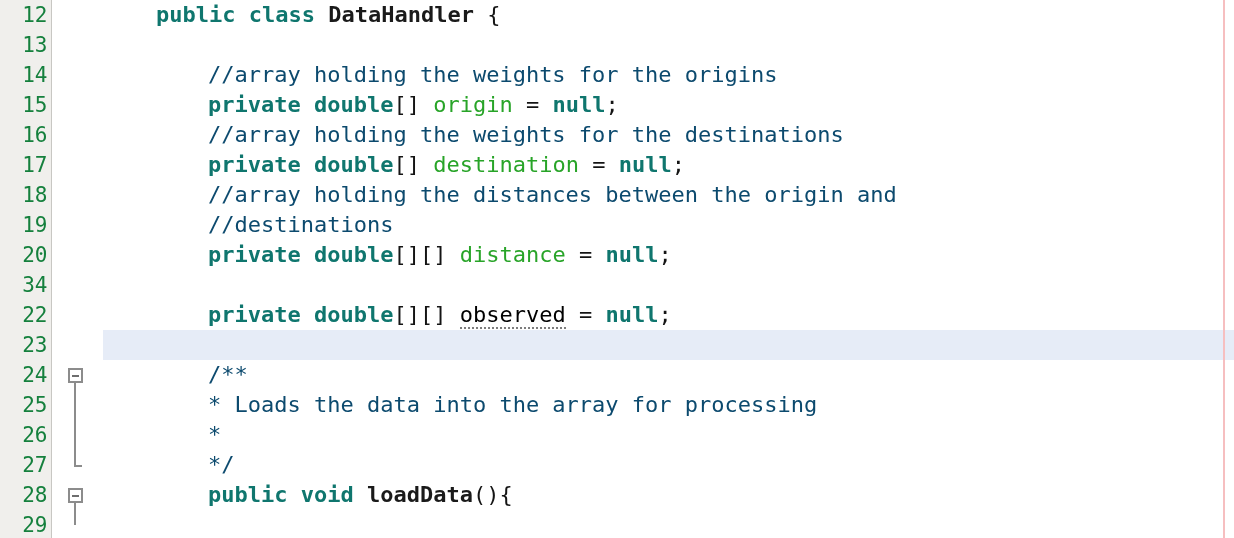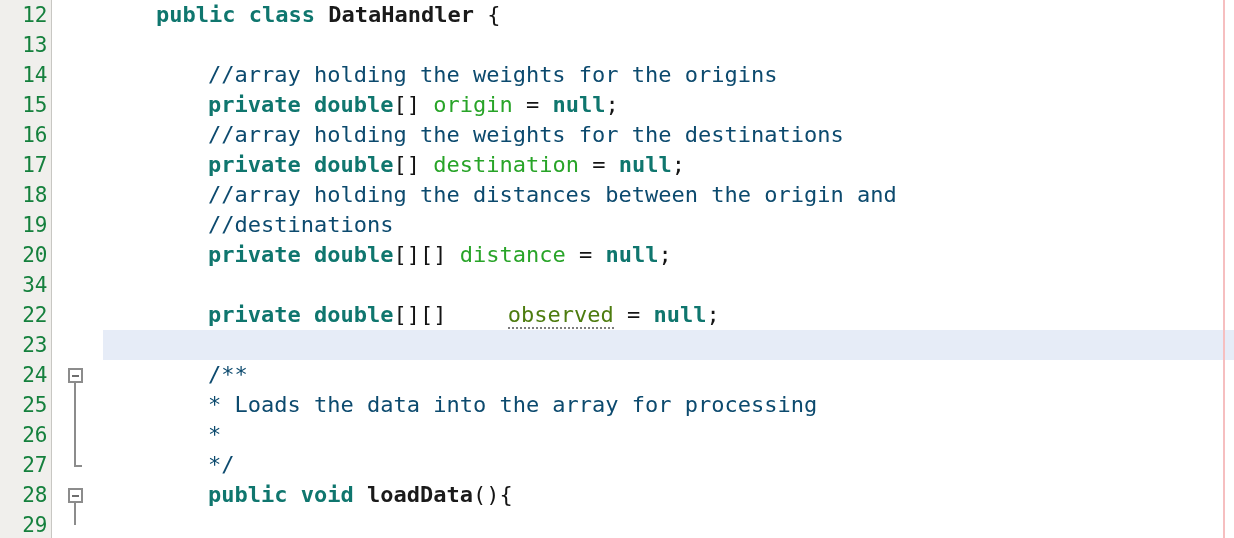--- a/index.html
+++ b/index.html
@@ -121,21 +121,21 @@
     white-space: pre;
     font-family: "DejaVu Sans Mono", monospace;
     font-size: 22px;
     z-index: 6;
   }
 
   .tok-kw      { color: #0f766e; font-weight: bold; }
   .tok-type    { color: #1a1a1a; font-weight: bold; }
   .tok-plain   { color: #141414; }
   .tok-field   { color: #28a428; }
-  .tok-field-u { color: #4d7c0f; border-bottom: 2px dotted #7d7d7d; margin-left: 48px; }
+  .tok-field-u { color: #000000; border-bottom: 2px dotted #7d7d7d; }
   .tok-comment { color: #0c4a6e; }
 </style>
 </head>
 <body>
 
 <div id="editor">
 
   <div id="codearea">
       <div class="cur-line-hl" style="top: 330px;"></div>
       <div class="code-line" style="top: 0px; left: 103px;"><span class="tok-kw">public class </span><span class="tok-type">DataHandler</span><span class="tok-plain"> {</span></div>

